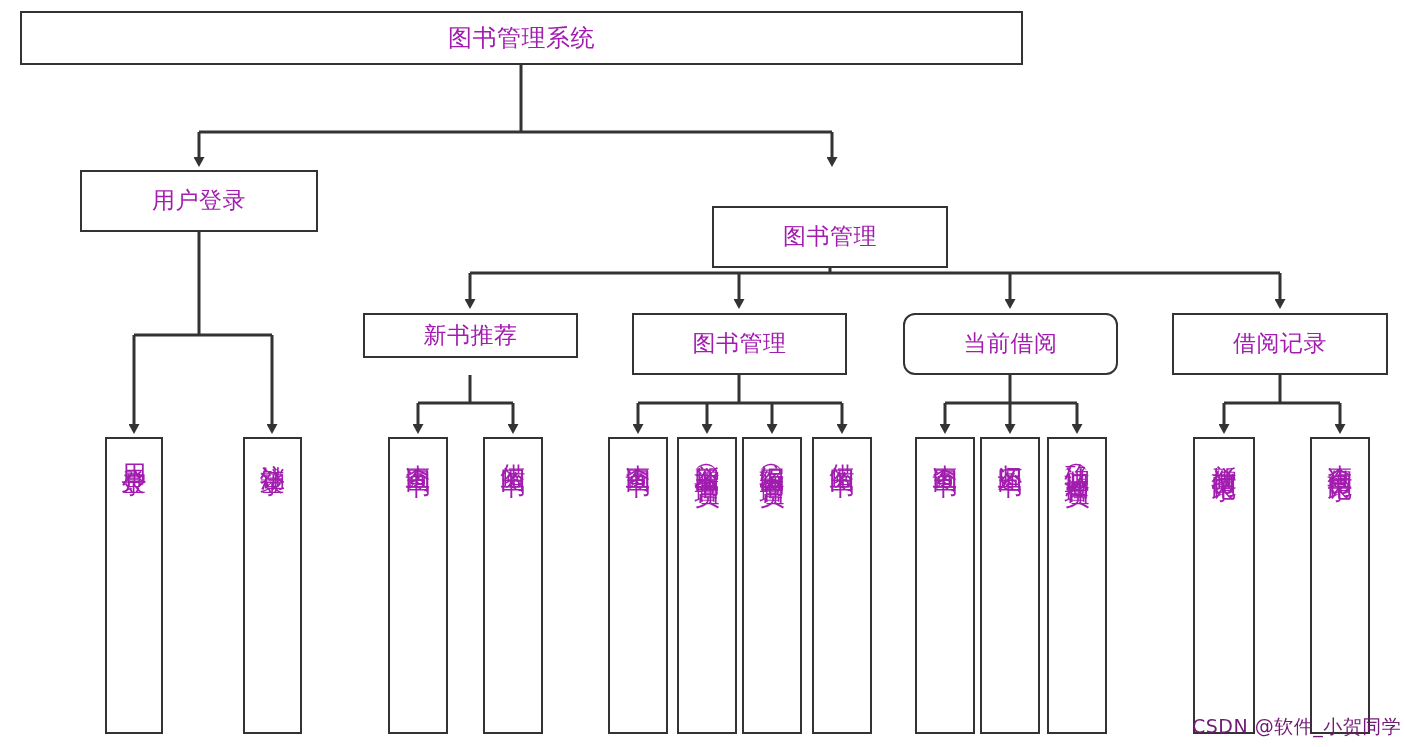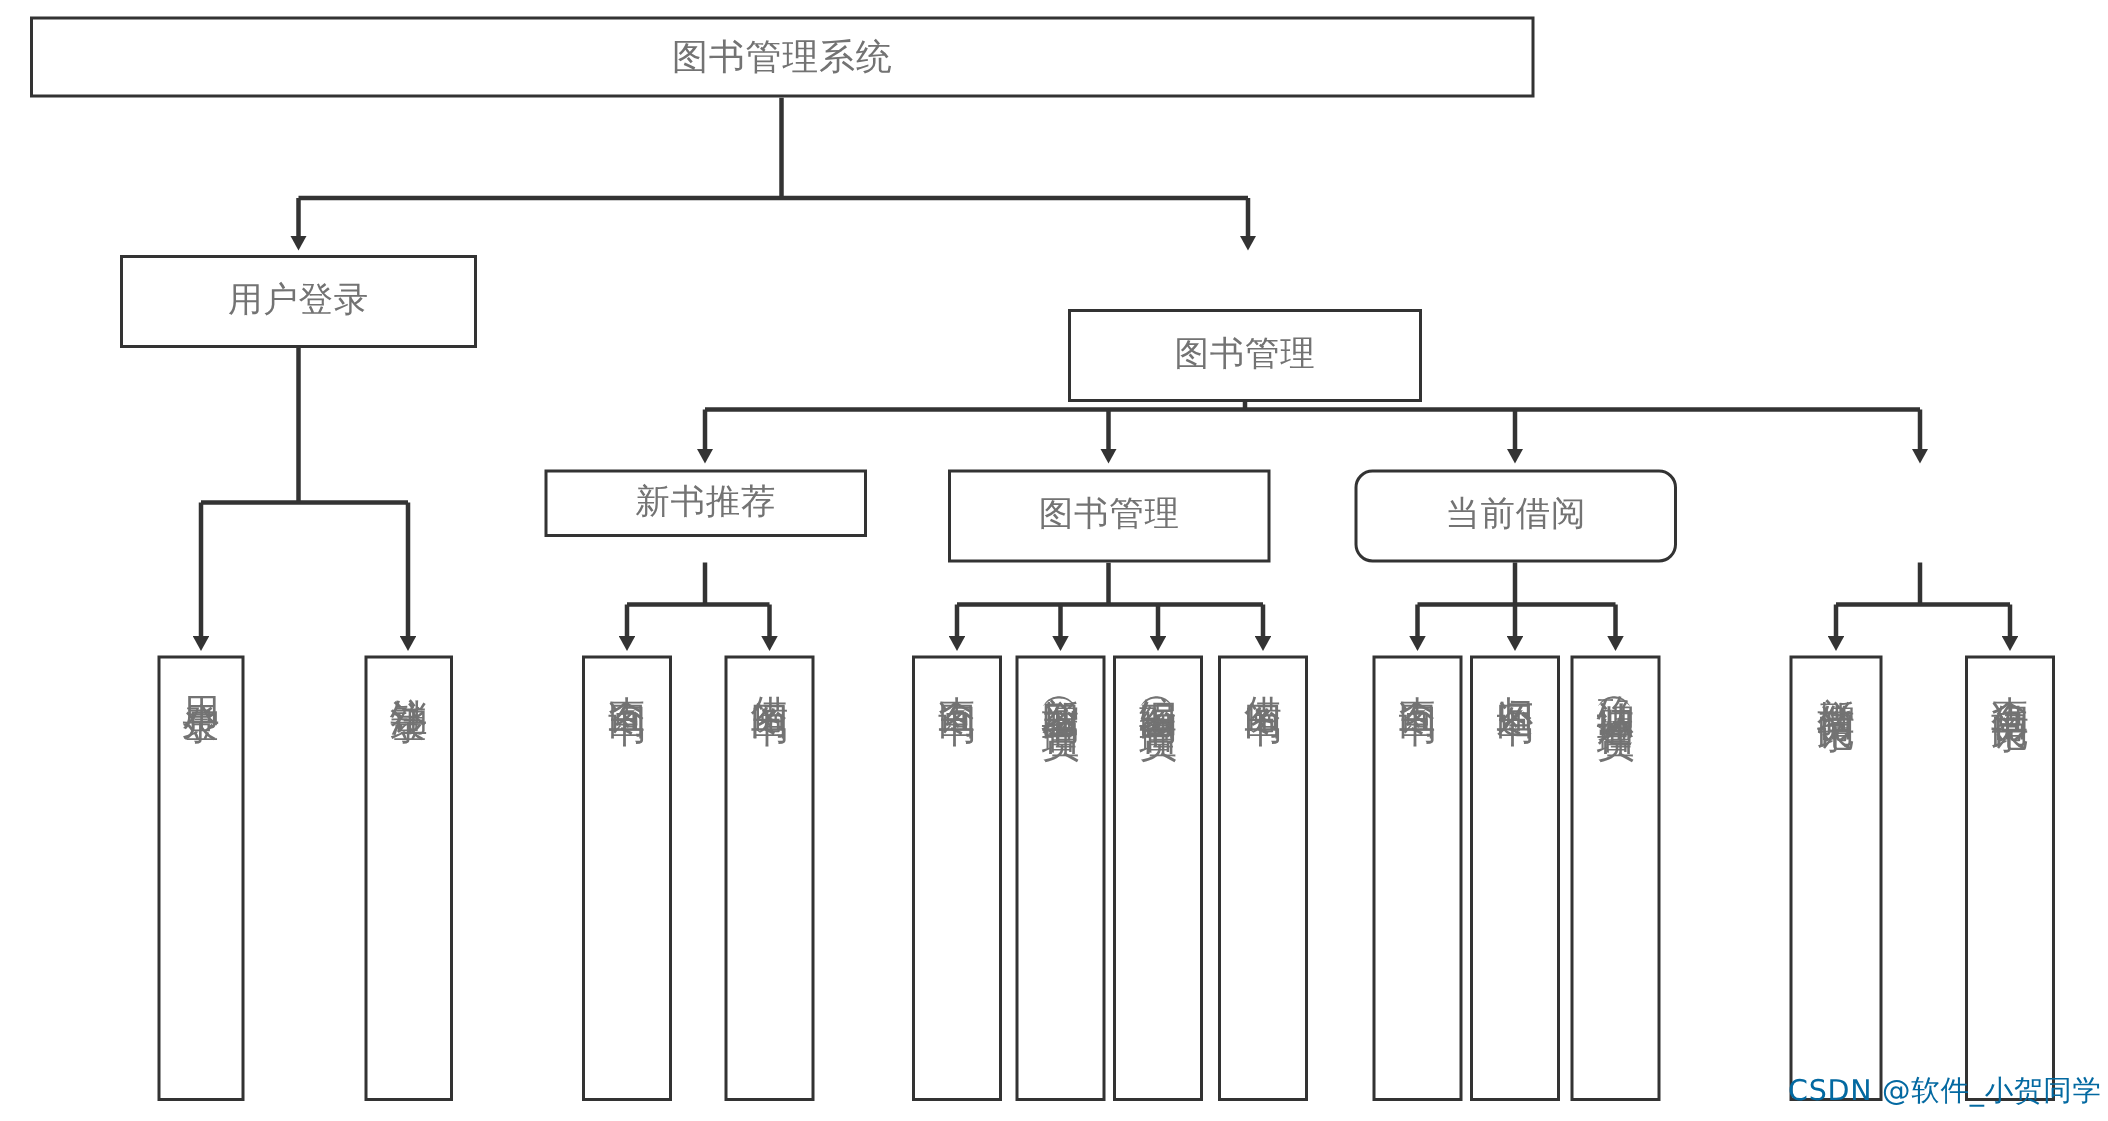--- a/index.html
+++ b/index.html
@@ -30,21 +30,21 @@
     position: absolute;
     box-sizing: border-box;
     background: #ffffff;
     border: 2px solid #333333;
     display: flex;
     align-items: center;
     justify-content: center;
     z-index: 2;
   }
   .node .label {
-    color: #737373;
+    color: #a21caf;
     text-align: center;
     line-height: 1.18;
     letter-spacing: 0.5px;
   }
   
   .node.h .label {
     font-size: 23px;
   }
   .node.root .label {
     font-size: 24px;
@@ -58,21 +58,21 @@
   .node.v .label {
     writing-mode: vertical-rl;
     text-orientation: upright;
     font-size: 25px;
     line-height: 1.0;
     letter-spacing: 3px;
     white-space: nowrap;
   }
   .watermark {
     position: absolute;
-    color: #0369a1;
+    color: #701a75;
     font-size: 19px;
     letter-spacing: 0.5px;
     white-space: nowrap;
     z-index: 3;
     font-family: "DejaVu Sans", "Liberation Sans", sans-serif;
   }
 </style>
 </head>
 <body>
 
@@ -141,20 +141,23 @@
 
   <div class="node h" style="left: 363px; top: 313px; width: 215px; height: 45px;">
     <span class="label">新书推荐</span>
   </div>
   <div class="node h" style="left: 632px; top: 313px; width: 215px; height: 62px;">
     <span class="label">图书管理</span>
   </div>
   <div class="node h" style="left: 903px; top: 313px; width: 215px; height: 62px; border-radius: 12px;">
     <span class="label">当前借阅</span>
   </div>
+  <div class="node h" style="left: 1172px; top: 313px; width: 216px; height: 62px;">
+    <span class="label">借阅记录</span>
+  </div>
 
   <div class="node v" style="left: 105px; top: 437px; width: 58px; height: 297px;">
     <span class="label">用户登录</span>
   </div>
   <div class="node v" style="left: 243px; top: 437px; width: 59px; height: 297px;">
     <span class="label">注销登录</span>
   </div>
   <div class="node v" style="left: 388px; top: 437px; width: 60px; height: 297px;">
     <span class="label">查询图书</span>
   </div>

